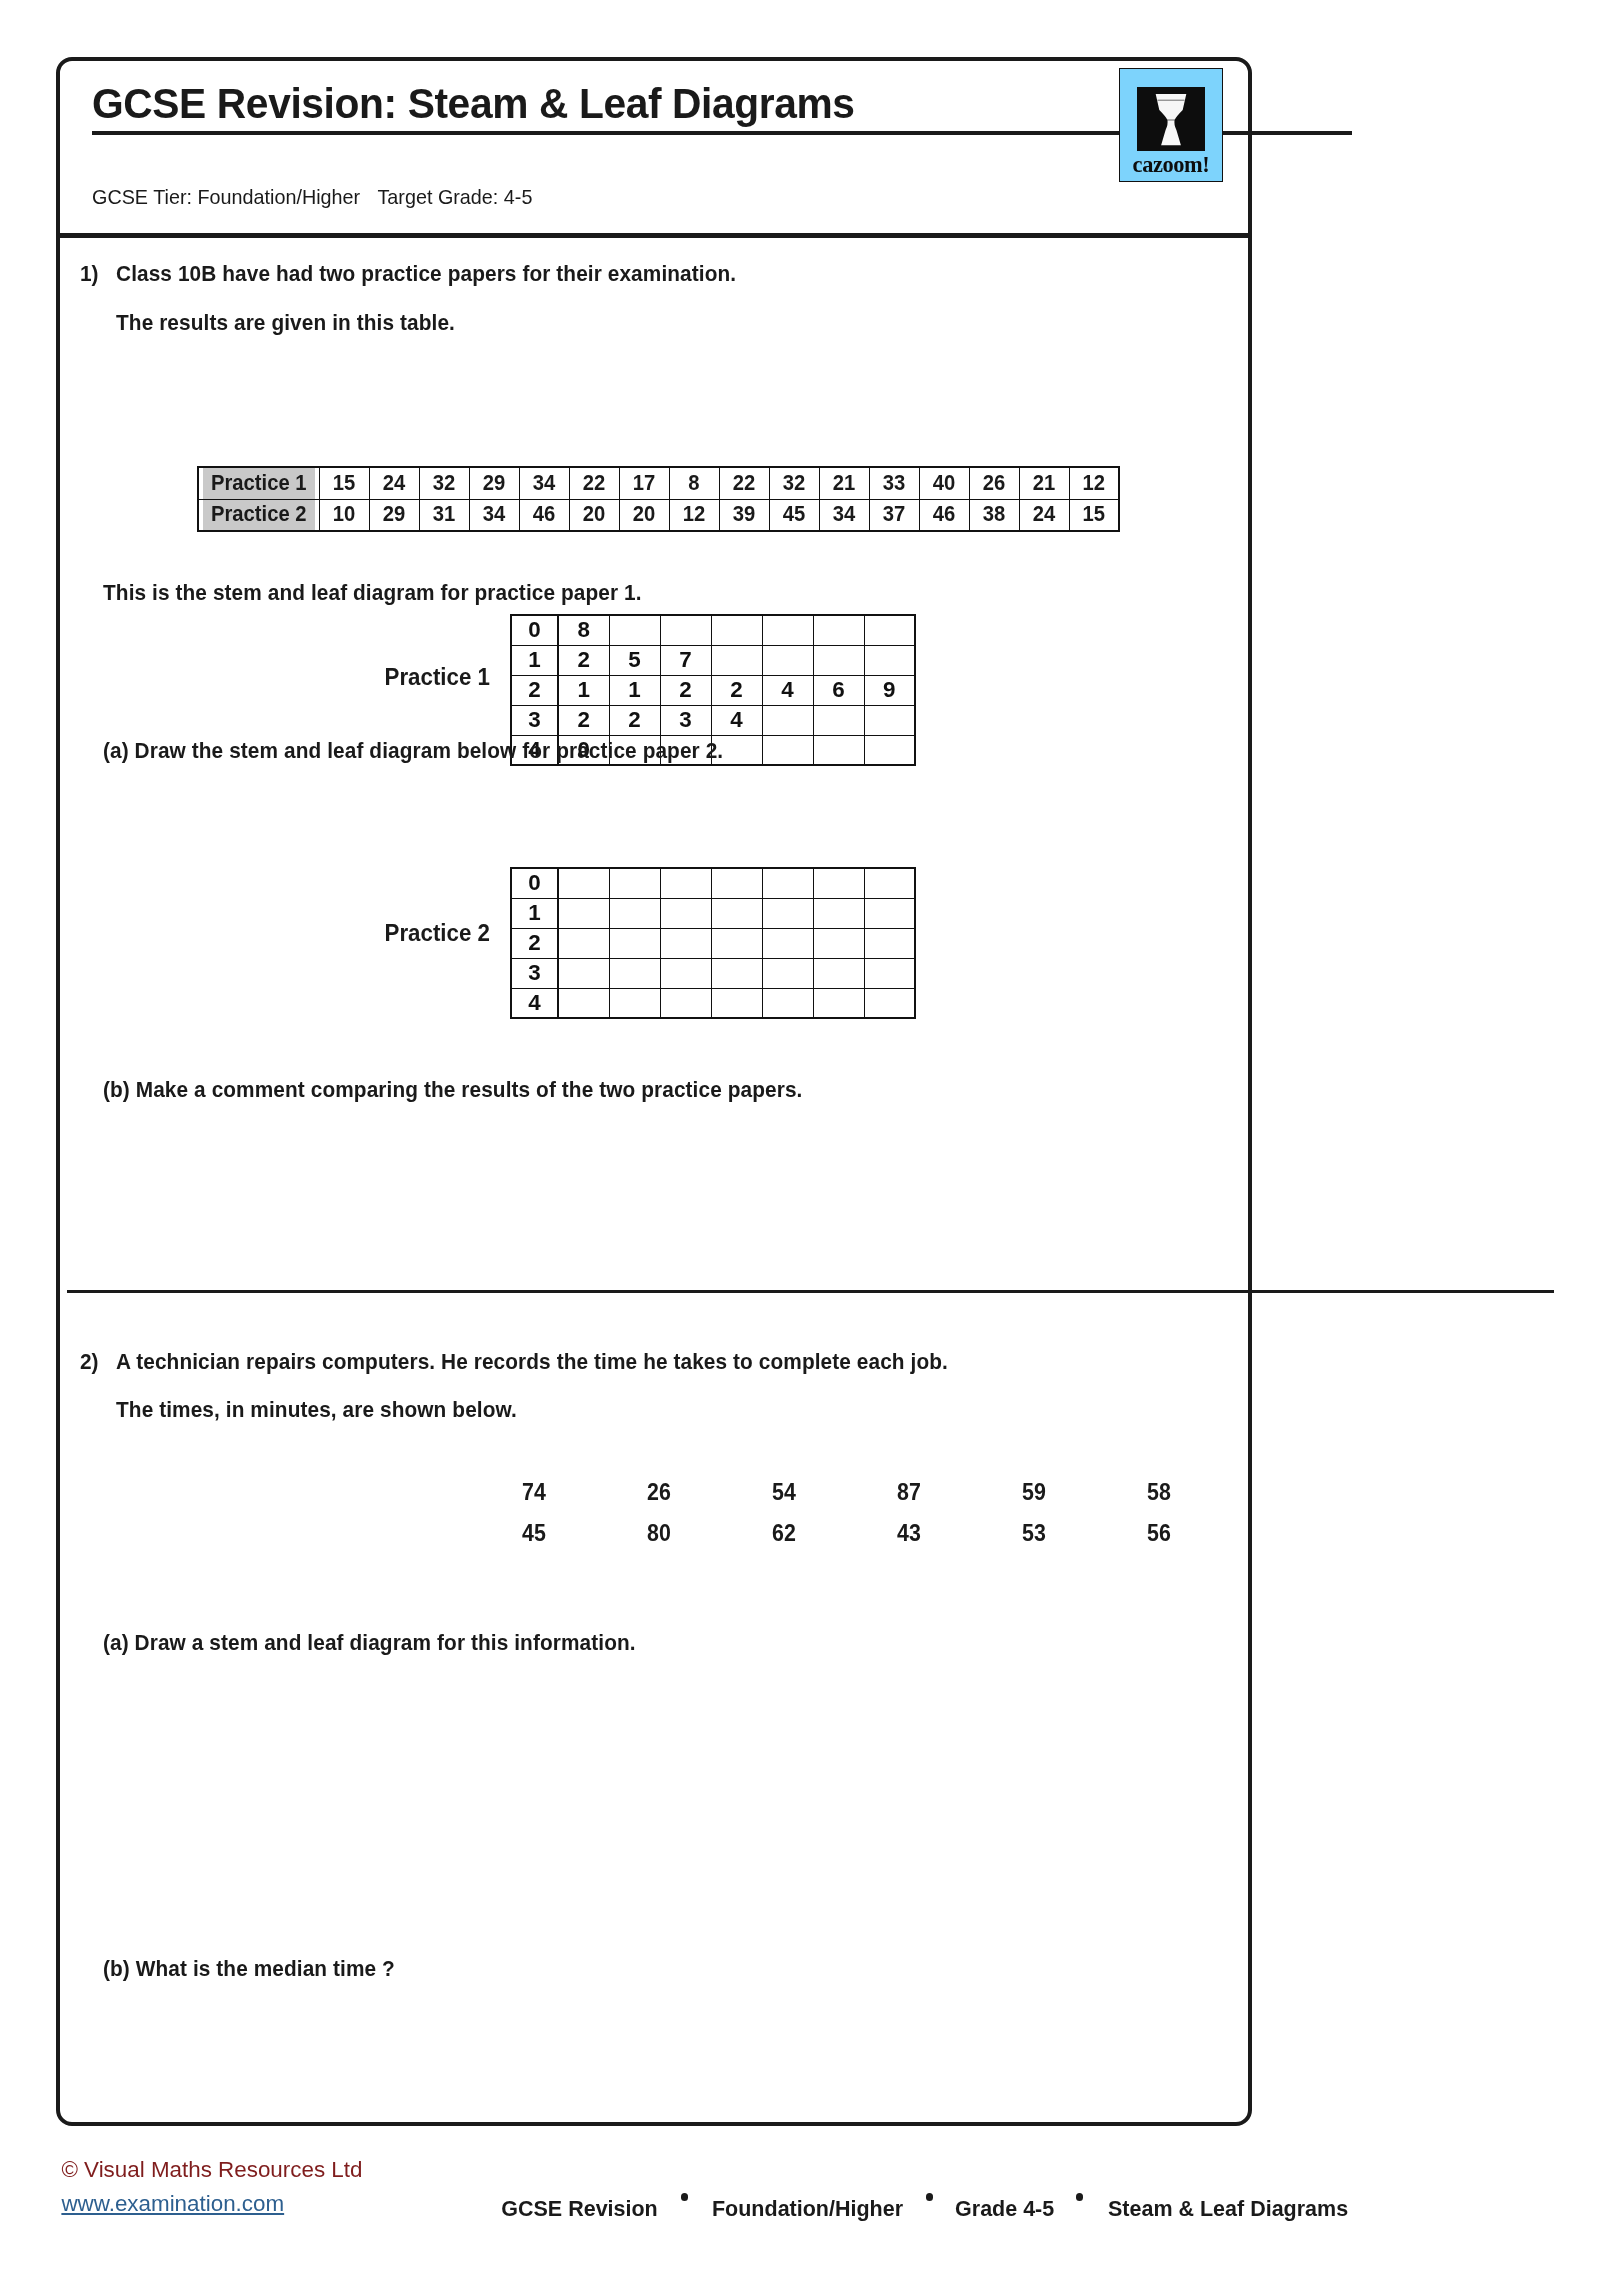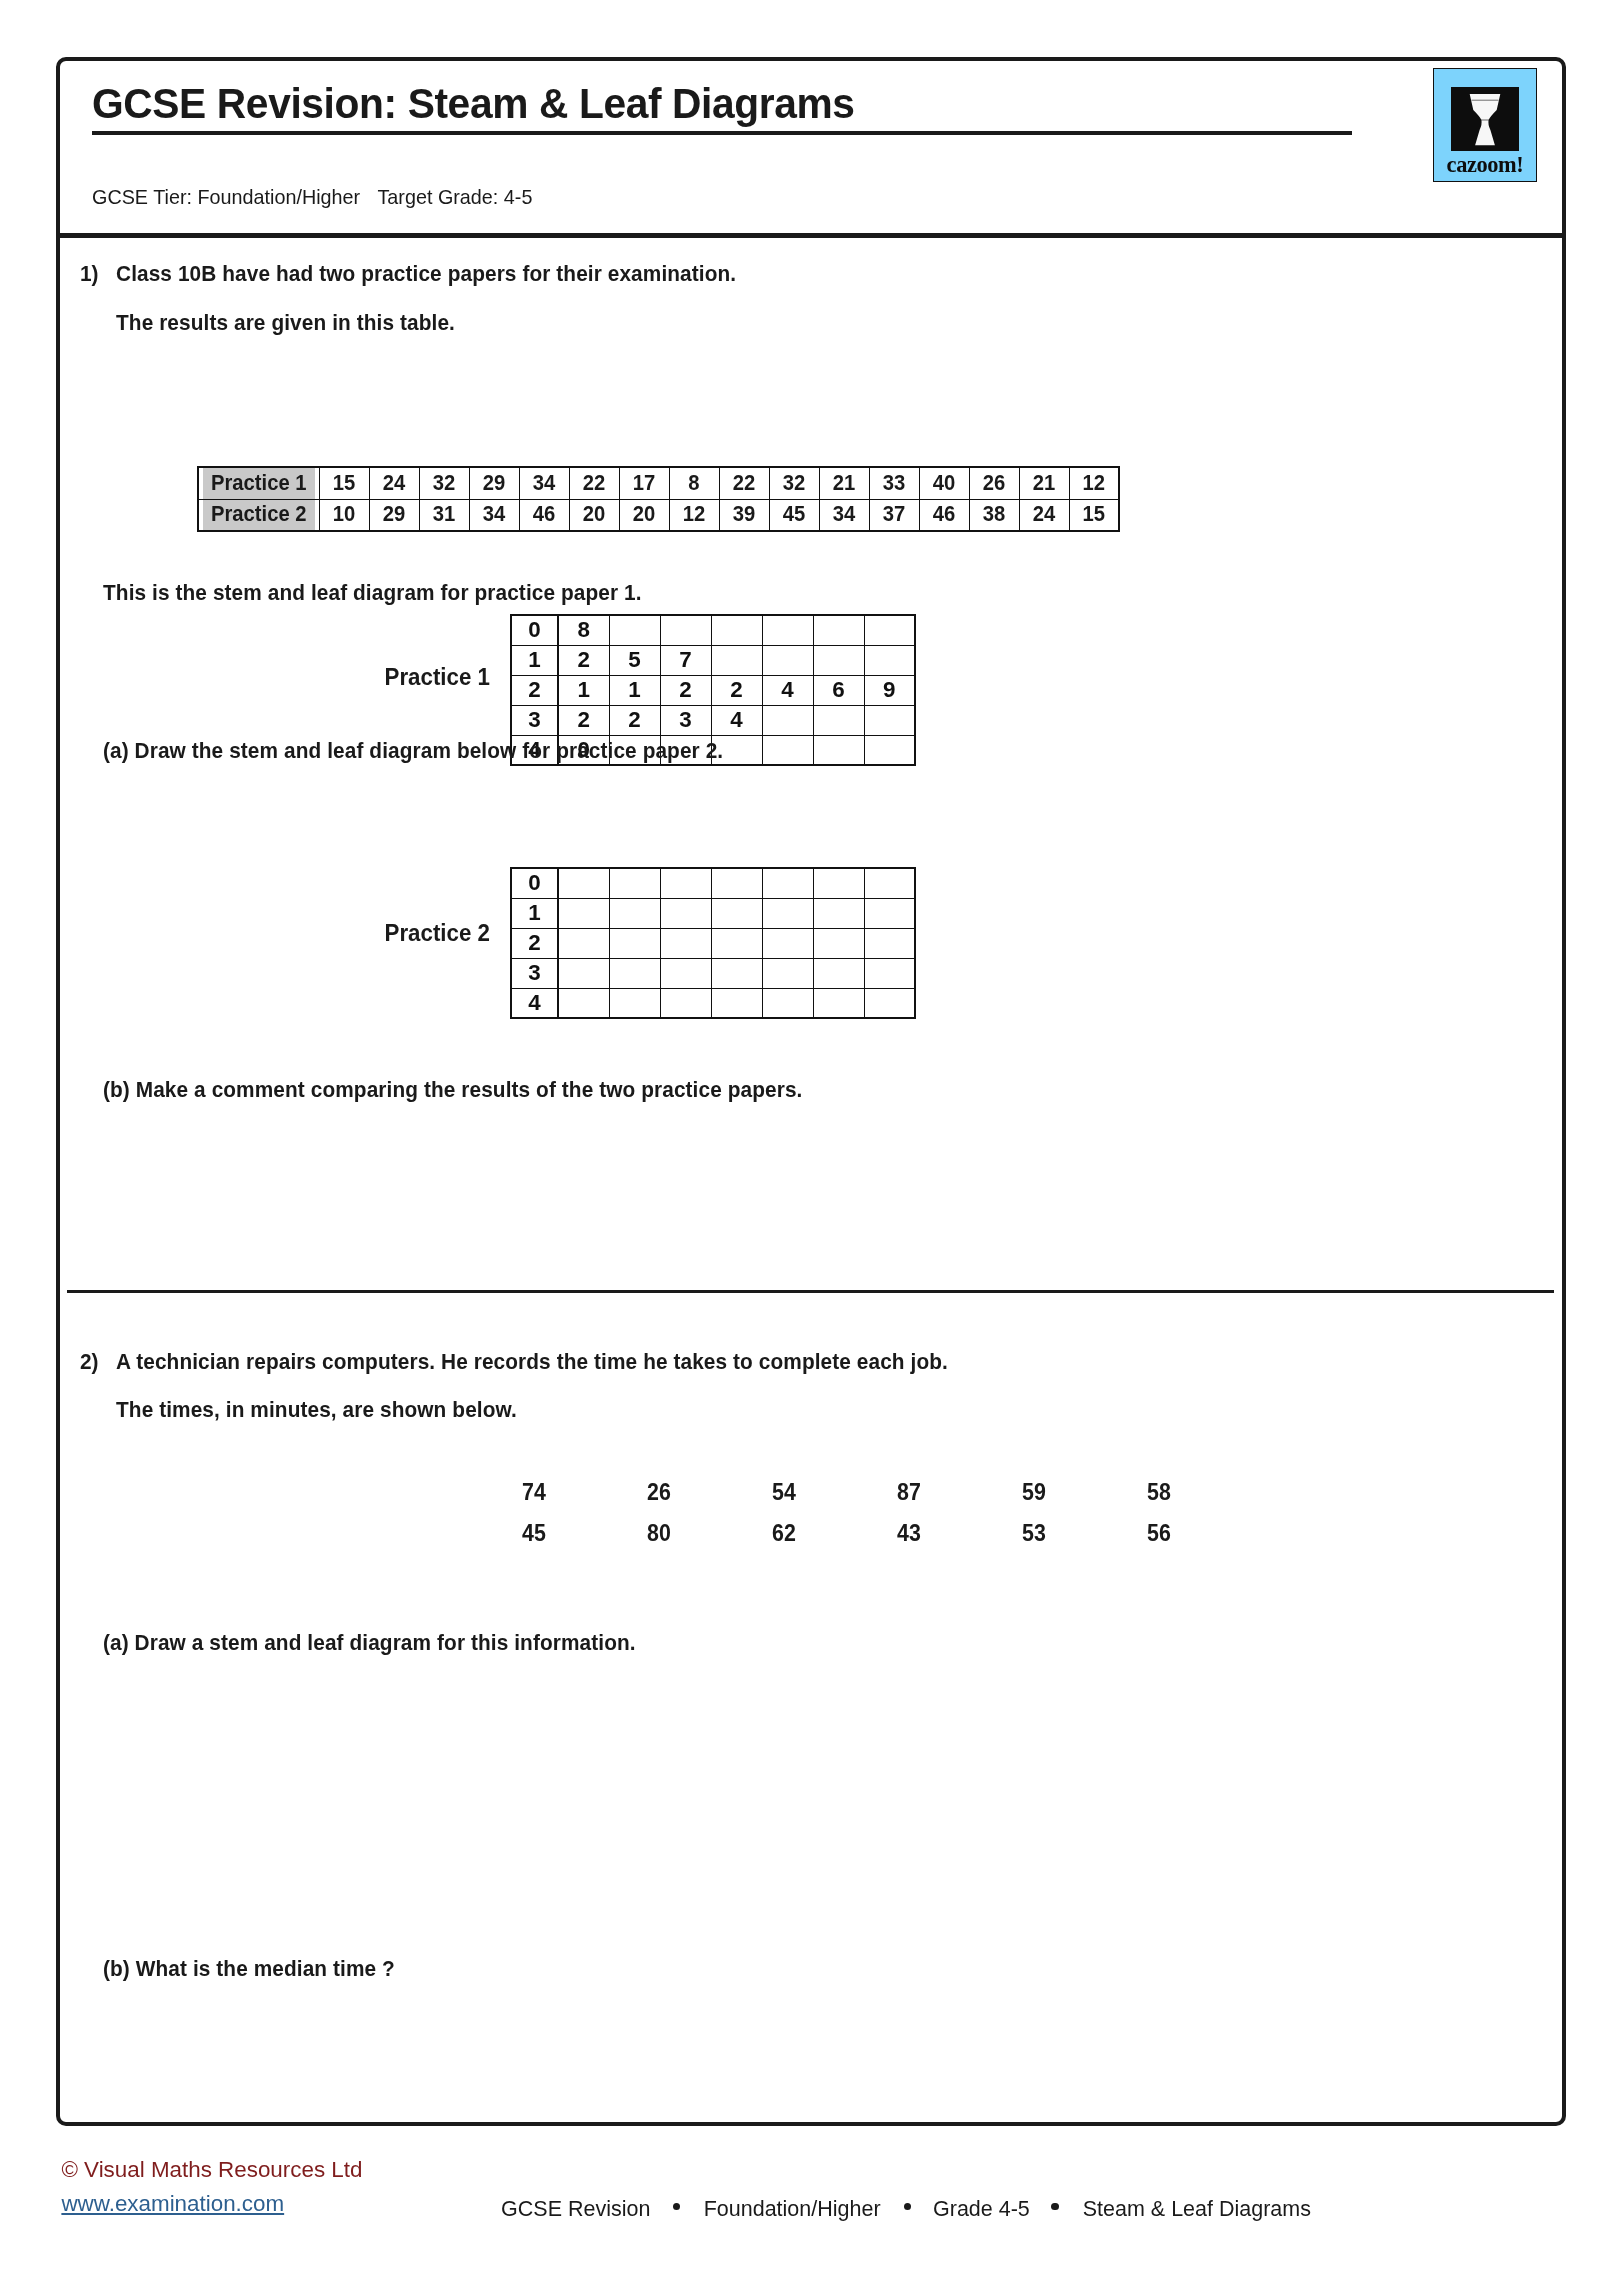--- a/index.html
+++ b/index.html
@@ -12,24 +12,24 @@
     color: #1a1a1a;
     position: relative;
     overflow: hidden;
   }
 
   
   .page-frame {
     position: absolute;
     left: 56px;
     top: 57px;
-    width: 1510px;
+    width: 1196px;
     height: 2069px;
     border: 4.5px solid #1a1a1a;
-    border-radius: 10px;
+    border-radius: 16px;
     background: #ffffff;
   }
 
   
   .header {
     position: absolute;
     left: 0; top: 0;
     width: 100%;
     height: 176px;
   }
@@ -260,22 +260,22 @@
     white-space: nowrap;
   }
   .footer-center {
     position: absolute;
     left: 442px;
     top: 39px;
     font-size: 22.4px;
     color: #1a1a1a;
     white-space: nowrap;
     display: flex;
-    align-items: center;
     gap: 0;
+    font-weight: bold;
   }
   .fc-item { transform: scaleX(0.96); }
   .fc-dot {
     display: inline-block;
     width: 7.2px;
     height: 7.2px;
     border-radius: 50%;
     background: #1a1a1a;
     margin: 0 19.7px;
     position: relative;

